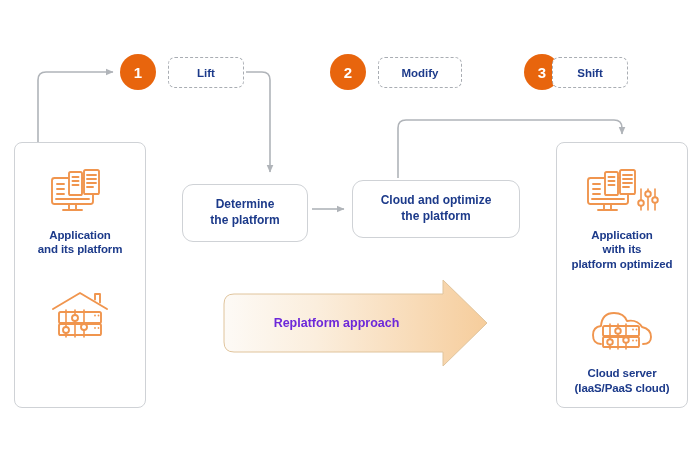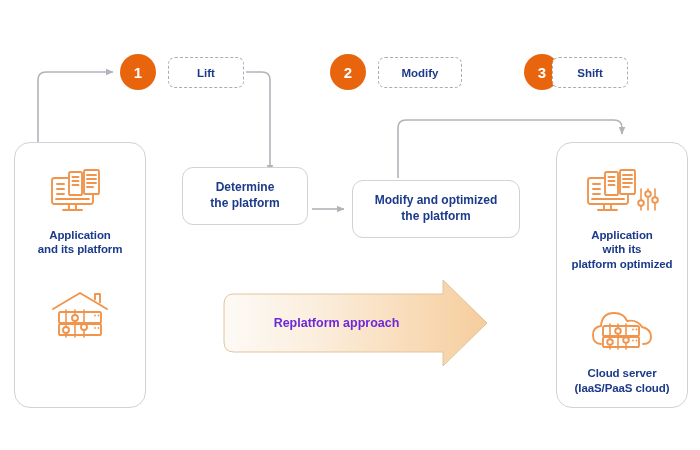--- a/index.html
+++ b/index.html
@@ -25,21 +25,21 @@
     left: 0; top: 0;
     width: 700px;
     height: 450px;
     pointer-events: none;
   }
 
   
   .panel {
     position: absolute;
     border: 1.4px solid #cfd2d6;
-    border-radius: 16px;
+    border-radius: 8px;
     background: #ffffff;
     box-sizing: border-box;
     display: flex;
     flex-direction: column;
     align-items: flex-end;
   }
   #panel-left  { left: 14px;  top: 142px; width: 132px; height: 266px; }
   #panel-right { left: 556px; top: 142px; width: 132px; height: 266px; }
 
   .panel-block {
@@ -116,21 +116,21 @@
     font-size: 12px;
     font-weight: bold;
     line-height: 1.3;
     text-align: center;
     display: flex;
     align-items: center;
     justify-content: center;
     box-sizing: border-box;
     white-space: pre-line;
   }
-  #box-determine { left: 182px; top: 167px; width: 126px; height: 58px; }
+  #box-determine { left: 182px; top: 184px; width: 126px; height: 58px; }
   #box-modify    { left: 352px; top: 180px; width: 168px; height: 58px; }
   #replatform-text {
     position: absolute;
     left: 224px;
     top: 292px;
     width: 225px;
     height: 62px;
     display: flex;
     align-items: center;
     justify-content: center;
@@ -271,18 +271,18 @@
           <circle cx="37" cy="36" r="2.8" fill="#ffffff"></circle>
         </svg>
       </div>
       <div class="panel-caption">Cloud server
 (IaaS/PaaS cloud)</div>
     </div>
   </div>
 
   <div class="process-box" id="box-determine">Determine
 the platform</div>
-  <div class="process-box" id="box-modify">Modify and optimized
+  <div class="process-box" id="box-modify">Cloud and optimize
 the platform</div>
 
   <div id="replatform-text">Replatform approach</div>
 
 </div>
 
 </body></html>

